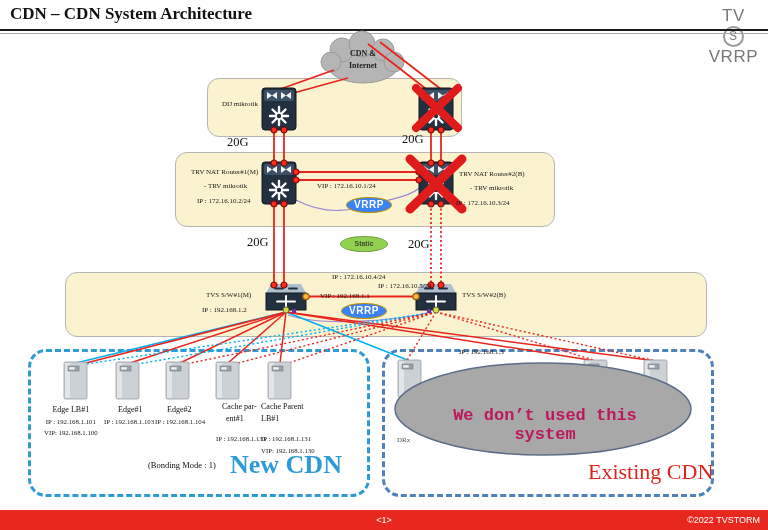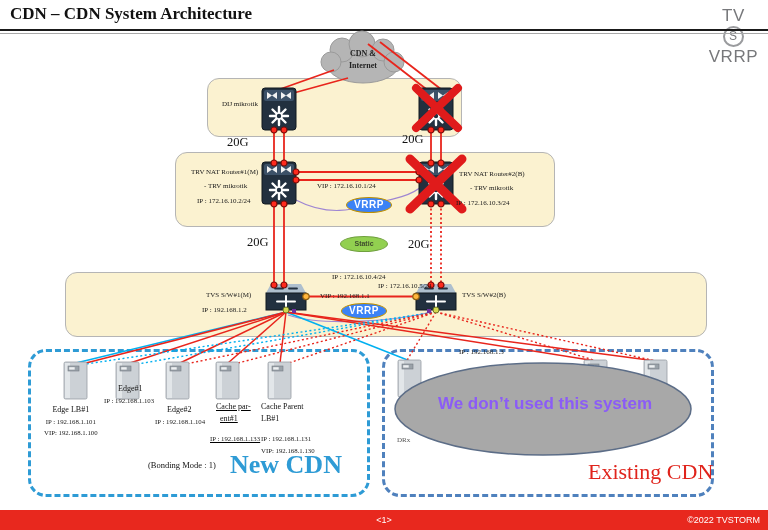--- a/index.html
+++ b/index.html
@@ -30,22 +30,22 @@
               color:#fff;font-size:10px;letter-spacing:.5px;}
   .badge-static{width:46px;height:14px;line-height:14px;background:#92d050;border:1px solid #70a03e;
               color:#3f4c2e;font-size:7px;}
   .cloud-text{position:absolute;left:333px;top:48px;width:60px;text-align:center;z-index:2;
               font-size:8px;font-weight:bold;color:#222;line-height:1.5;}
   .srvcol{position:absolute;z-index:2;text-align:left;}
   .srvcol .nm{font-size:8px;color:#111;line-height:1.45;white-space:nowrap;}
   .srvcol .ip{font-size:6.8px;color:#222;line-height:1.7;white-space:nowrap;}
   .new-title{position:absolute;left:230px;top:450px;font-size:26px;font-weight:bold;color:#2e9bd5;z-index:2;}
   .old-title{position:absolute;left:588px;top:459px;font-size:22px;color:#e0241c;z-index:2;}
-  .note{position:absolute;left:425px;top:394px;width:240px;text-align:center;z-index:2;
-        font-family:Liberation Sans, sans-serif;font-weight:bold;font-size:17px;color:#8b5cf6;}
+  .note{position:absolute;left:425px;top:406px;width:240px;text-align:center;z-index:2;
+        font-family:Liberation Mono, monospace;font-weight:bold;font-size:17px;color:#be185d;}
   .partial{position:absolute;left:397px;top:436px;font-size:7px;color:#555;z-index:0;}
   .bonding{position:absolute;left:148px;top:460px;font-size:8.5px;color:#111;z-index:2;}
   
   .footer{position:absolute;left:0;bottom:0;width:768px;height:20px;background:#e8281e;z-index:3;
           font-family:"Liberation Sans",sans-serif;font-size:9px;color:#fff;}
   .footer .pg{position:absolute;left:50%;transform:translateX(-50%);line-height:20px;}
   .footer .cp{position:absolute;right:8px;line-height:20px;}
 </style>
 </head>
 <body>
@@ -273,31 +273,31 @@
   <div class="badge badge-vrrp" style="left:341px;top:303px;">VRRP</div>
   <div class="lbl" style="left:462px;top:291px;">TVS S/W#2(B)</div>
   <div class="lbl" style="left:459px;top:306px;margin-top:42px;">IP : 192.168.1.3</div>
 
   <div class="srvcol" style="left:44px;top:404px;text-align:center;">
     <div class="nm">Edge LB#1</div>
     <div class="nm"></div>
     <div class="ip">IP : 192.168.1.101</div>
     <div class="ip">VIP: 192.168.1.100</div>
   </div>
-  <div class="srvcol" style="left:104px;top:383px;">
+  <div class="srvcol" style="left:104px;top:404px;">
     <div class="nm" style="margin-left:14px;">Edge#1</div>
     <div class="nm"></div>
     <div class="ip">IP : 192.168.1.103</div>
   </div>
   <div class="srvcol" style="left:155px;top:404px;">
     <div class="nm" style="margin-left:12px;">Edge#2</div>
     <div class="nm"></div>
     <div class="ip">IP : 192.168.1.104</div>
   </div>
-  <div class="srvcol" style="left:210px;top:401px;text-decoration:underline;">
+  <div class="srvcol" style="left:216px;top:401px;">
     <div class="nm" style="margin-left:6px;">Cache par-</div>
     <div class="nm" style="margin-left:10px;">ent#1</div>
     <div class="ip" style="margin-top:9px;">IP : 192.168.1.133</div>
   </div>
   <div class="srvcol" style="left:261px;top:401px;">
     <div class="nm">Cache Parent</div>
     <div class="nm">LB#1</div>
     <div class="ip" style="margin-top:9px;">IP : 192.168.1.131</div>
     <div class="ip">VIP: 192.168.1.130</div>
   </div>

